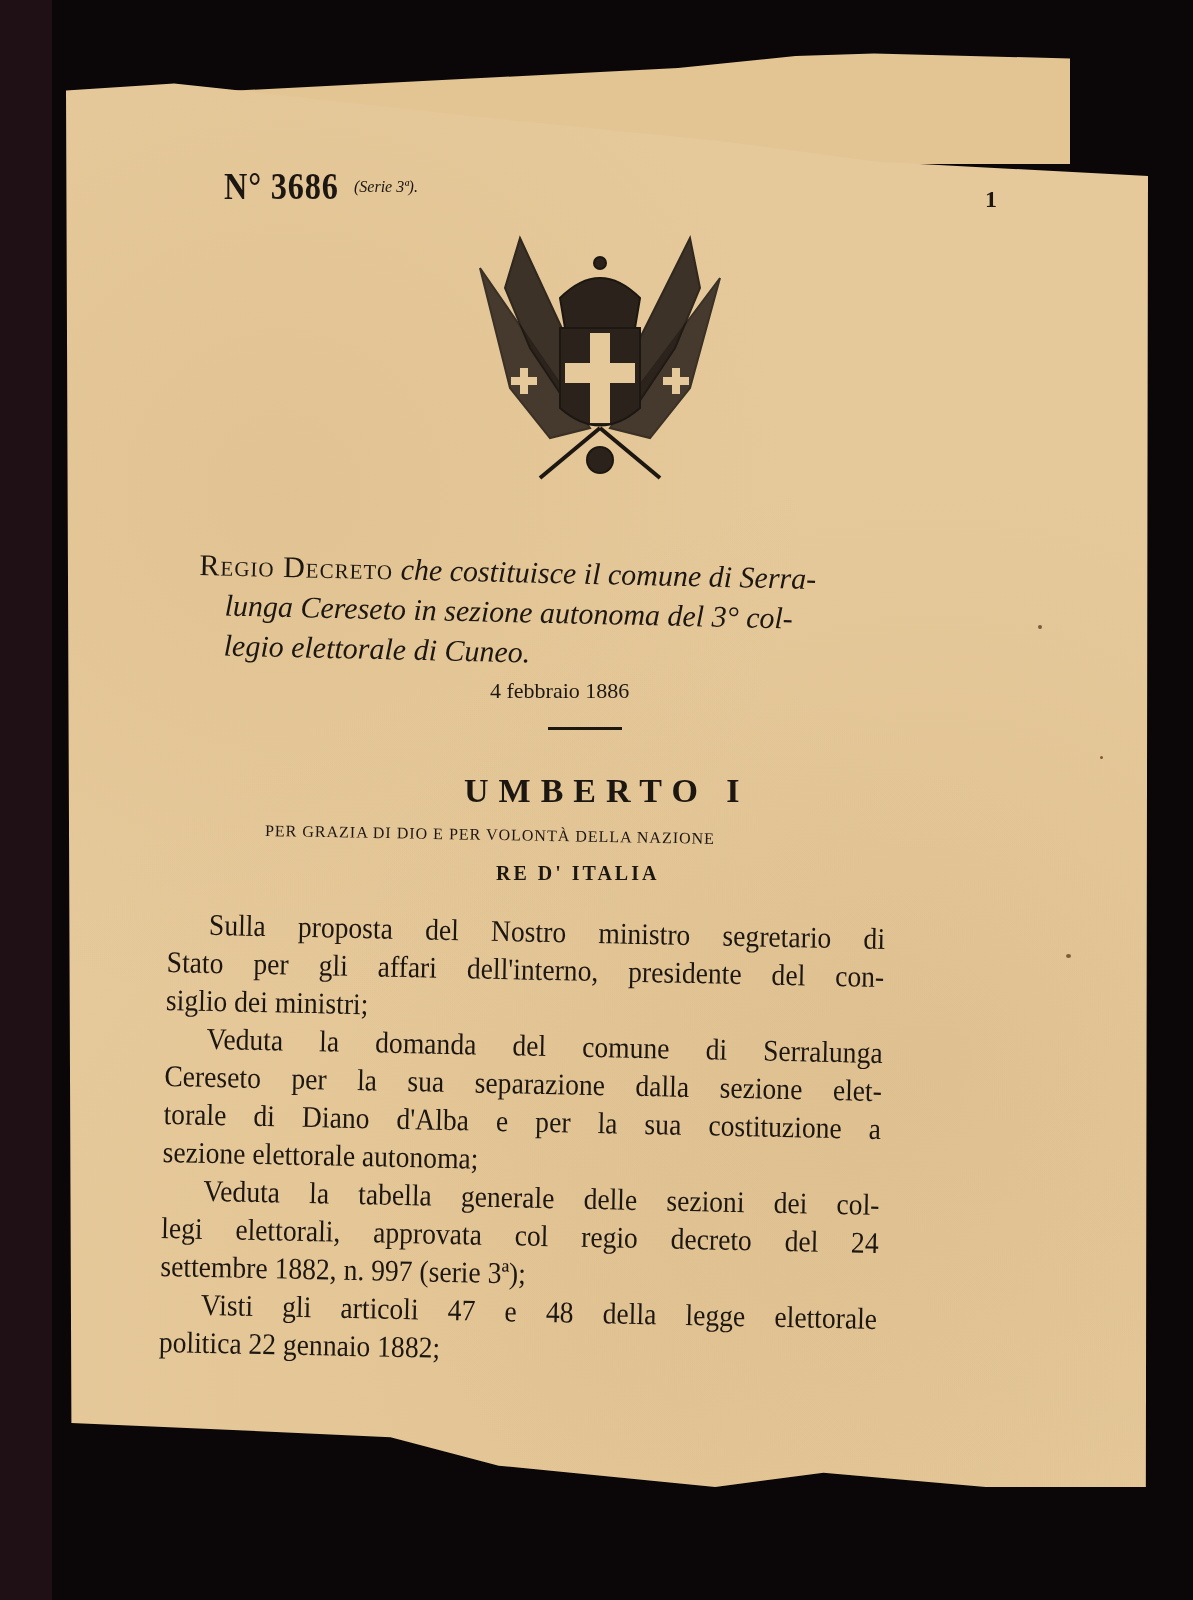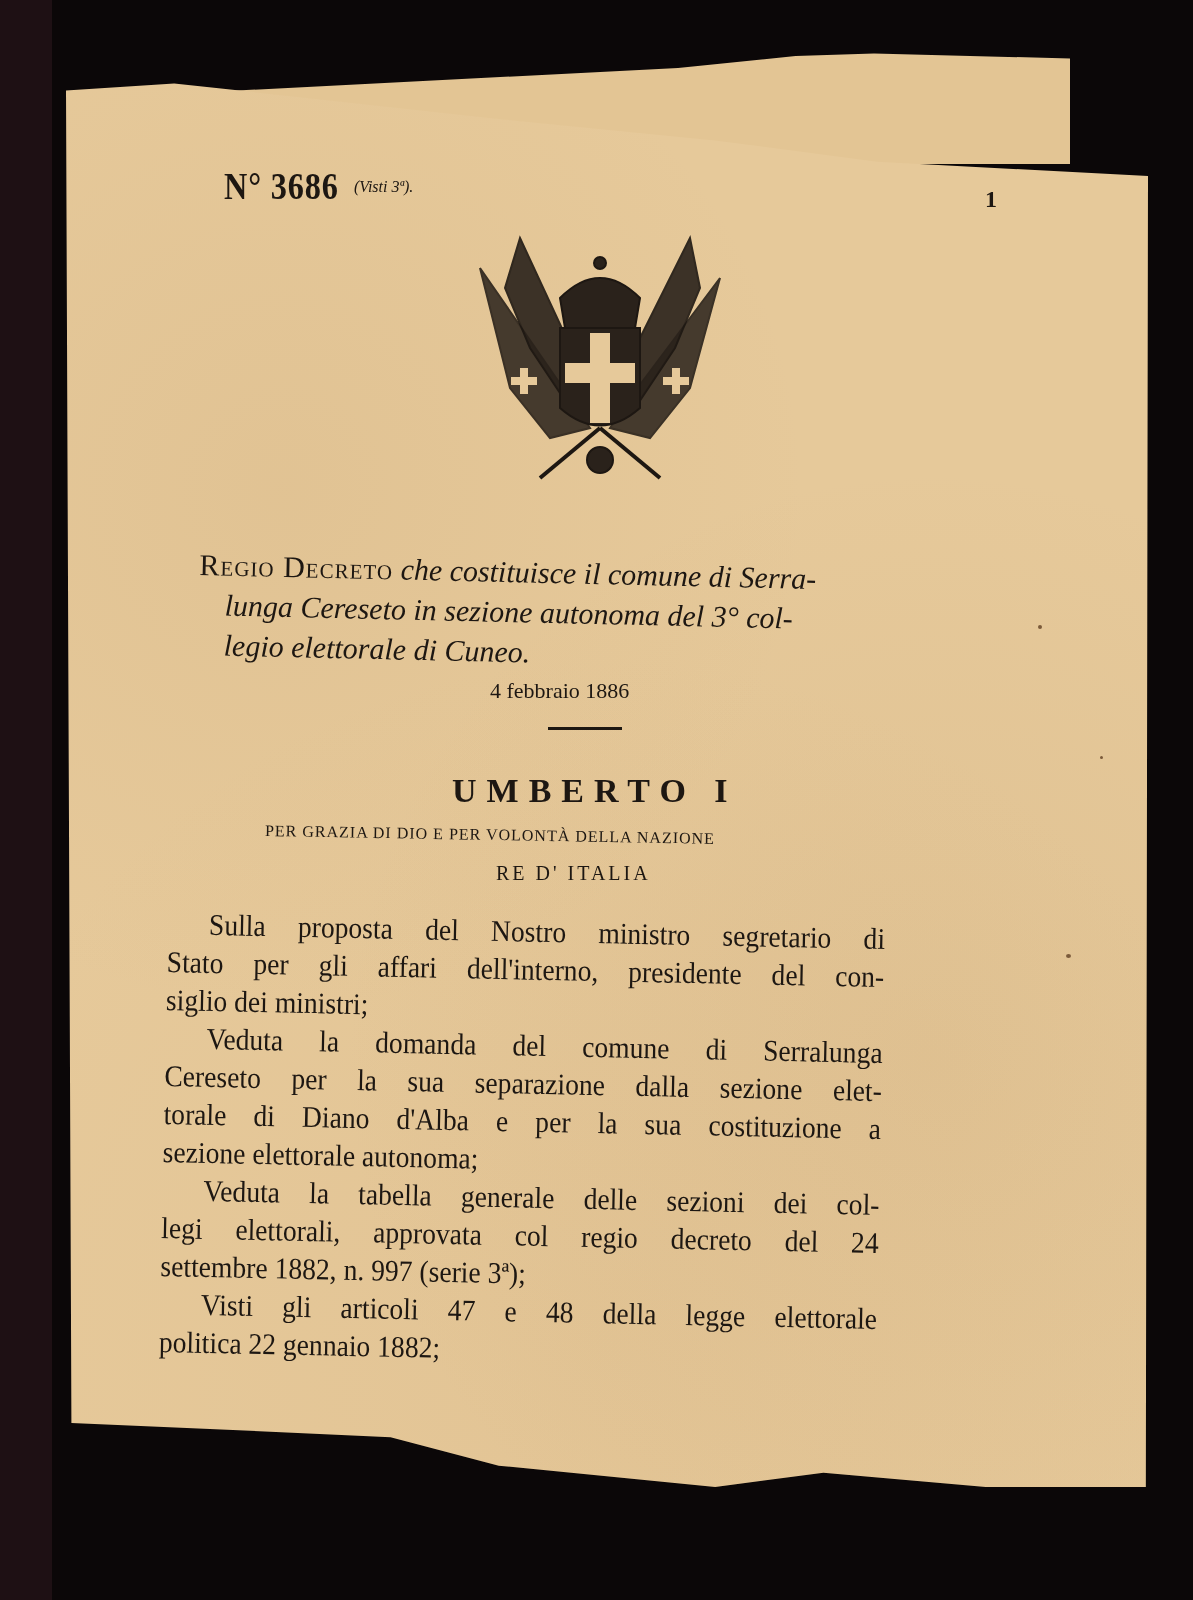--- a/index.html
+++ b/index.html
@@ -34,43 +34,43 @@
   .emblem { position:absolute; left:450px; top:228px; width:300px; height:260px; }
   .title {
     position:absolute; left:200px; top:545px; width:770px;
     font-size:30px; line-height:40px; font-style:italic; transform:rotate(1.3deg);
     transform-origin:left top;
   }
   .title .sc { font-style:normal; font-variant:small-caps; letter-spacing:1px; }
   .title .l2, .title .l3 { padding-left:26px; }
   .date { position:absolute; left:490px; top:678px; font-size:22px; }
   .rule { position:absolute; left:548px; top:727px; width:74px; height:3px; background:#1d1712; }
-  .king { position:absolute; left:452px; top:772px; font-size:34px; font-weight:bold; letter-spacing:10px; }
+  .king { position:absolute; left:464px; top:772px; font-size:34px; font-weight:bold; letter-spacing:10px; }
   .grace { position:absolute; left:265px; top:822px; font-size:16px; letter-spacing:1px; transform:rotate(1deg); transform-origin:left; }
-  .re { position:absolute; left:496px; top:862px; font-size:20px; font-weight:normal; letter-spacing:3px; }
+  .re { position:absolute; left:496px; top:862px; font-size:20px; font-weight:bold; letter-spacing:3px; }
   .body-text {
     position:absolute; left:168px; top:905px; width:780px;
     font-size:30px; line-height:38px; transform:rotate(1.2deg); transform-origin:left top;
     transform: rotate(1.2deg) scaleX(0.92);
   }
   .body-text p { margin:0; text-align:justify; text-align-last:justify; }
   .body-text p.last { text-align-last:left; }
   .body-text .indent { text-indent:45px; }
   .spot { position:absolute; border-radius:50%; background:#7a5a3a; }
 </style>
 </head>
 <body>
 
 <div class="left-strip"></div>
 <div class="back-sheet"></div>
 
 <div class="paper"></div>
 
 <div class="num ink">N° 3686</div>
-<div class="serie ink">(Visti 3ª).</div>
+<div class="serie ink">(Serie 3ª).</div>
 <div class="pageno ink">1</div>
 
 <svg class="emblem" viewBox="0 0 300 260">
   <g fill="#2a221b" stroke="#1d1712" stroke-width="2">
 
     <path d="M30 40 L120 170 L140 200 L100 210 L60 160 Z" opacity="0.85"></path>
     <path d="M70 10 L135 150 L120 180 L80 120 L55 60 Z" opacity="0.9"></path>
 
     <path d="M270 50 L180 170 L160 200 L200 210 L240 160 Z" opacity="0.85"></path>
     <path d="M240 10 L170 150 L185 180 L225 120 L250 60 Z" opacity="0.9"></path>

